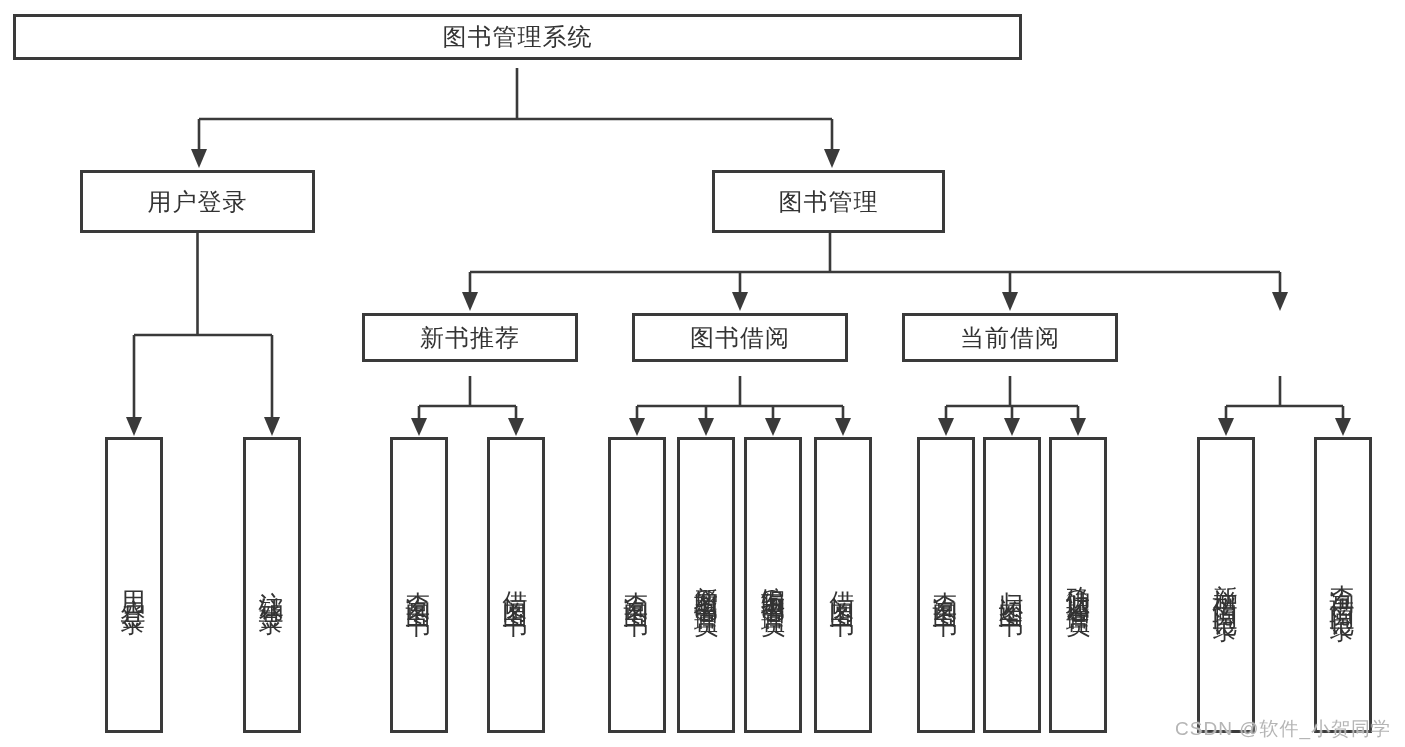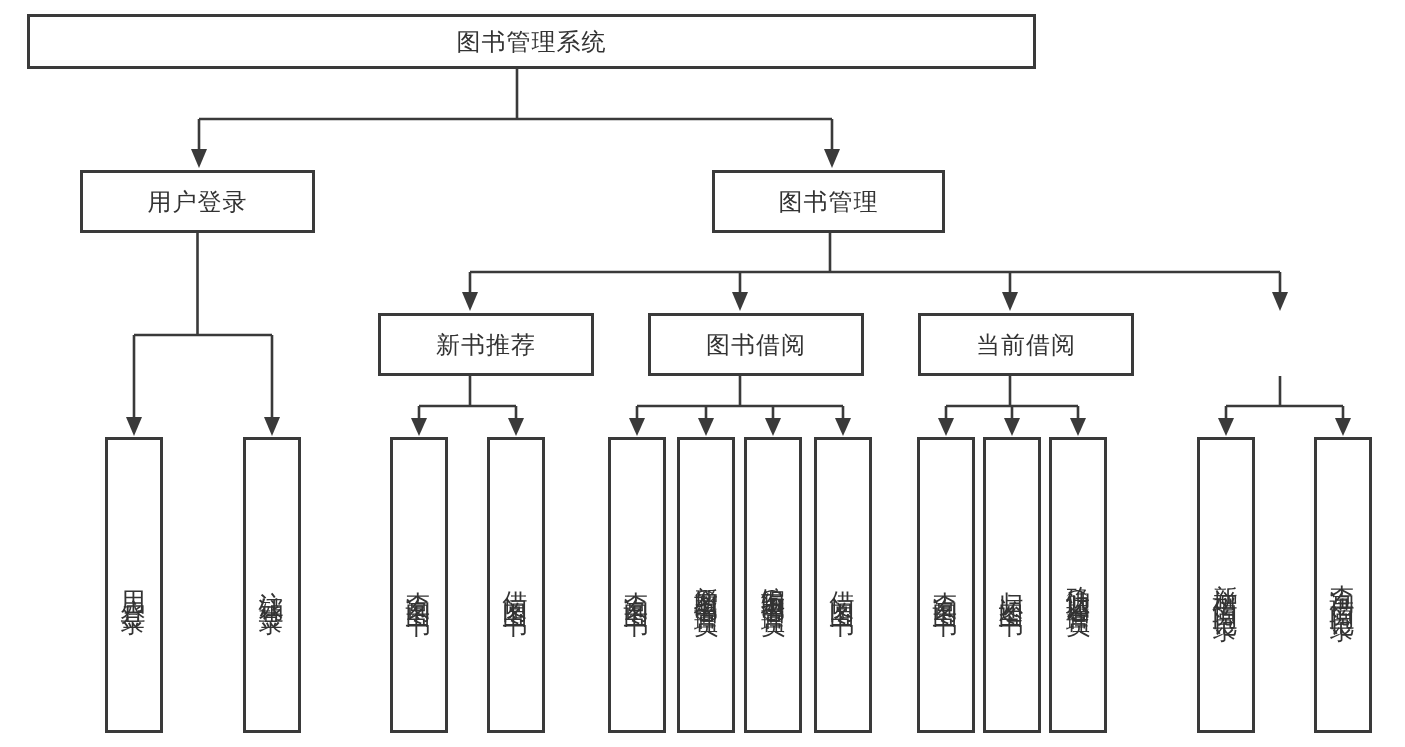--- a/index.html
+++ b/index.html
@@ -21,24 +21,24 @@
   .connectors path.ar{fill:var(--line);stroke:none;}
   .box{
     position:absolute;
     box-sizing:border-box;
     border:3px solid var(--line);
     background:#fff;
     display:flex;align-items:center;justify-content:center;
     color:var(--text);
   }
   .hbox{font-size:24px;letter-spacing:1px;}
-  .lvl1{left:27px;top:14px;width:1009px;height:55px;}
+  .lvl1{left:13px;top:14px;width:1009px;height:46px;}
   .lvl2a{left:80px;top:170px;width:235px;height:63px;}
   .lvl2b{left:712px;top:170px;width:233px;height:63px;}
-  .lvl3{top:313px;width:216px;height:63px;margin-left:16px;}
+  .lvl3{top:313px;width:216px;height:49px;}
   .g1{left:362px;} .g2{left:632px;} .g3{left:902px;text-align:center;} .g4{left:1172px;}
   .leaf{top:437px;width:58px;height:296px;}
   .vtext{
     writing-mode:vertical-rl;
     text-orientation:mixed;
     font-size:25px;
     letter-spacing:7px;
     white-space:nowrap;
     color:var(--text);
   }
@@ -152,13 +152,14 @@
     <span class="vtext long">确认归还（管理员）</span>
   </div>
 
   <div class="box leaf" style="left:1197px">
     <span class="vtext">新增借阅记录</span>
   </div>
   <div class="box leaf" style="left:1314px">
     <span class="vtext">查询借阅记录</span>
   </div>
 
+  <div class="watermark">CSDN @软件_小贺同学</div>
 </div>
 
 </body></html>

